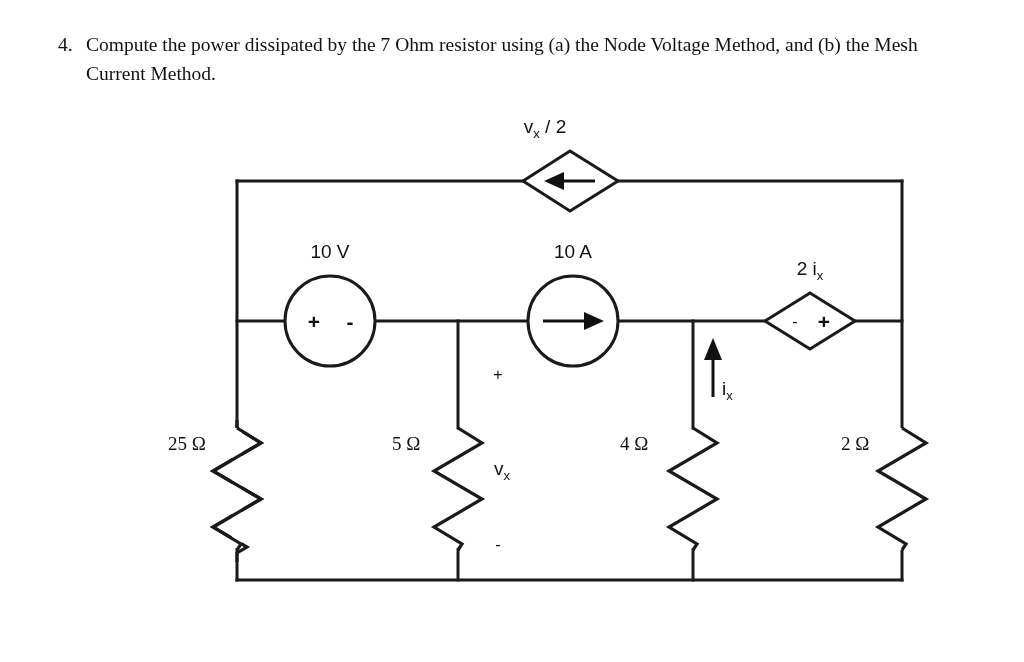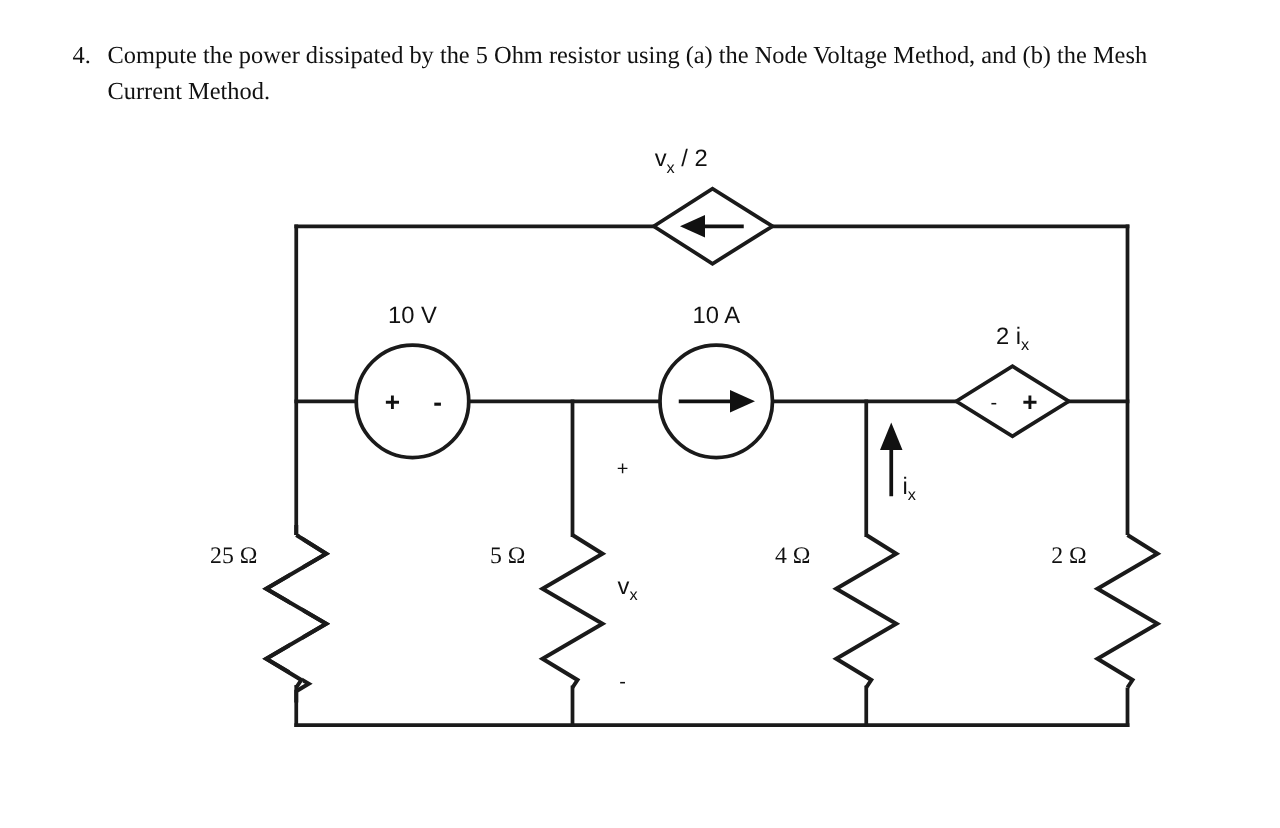--- a/index.html
+++ b/index.html
@@ -98,21 +98,21 @@
     font-size: 16px;
   }
 </style>
 </head>
 <body>
 
 <div id="page">
 
   <div class="question">
     <div class="question-number">4.</div>
-    <div class="question-text">Compute the power dissipated by the 5 Ohm resistor using (a) the Node Voltage Method, and (b) the Mesh Current Method.</div>
+    <div class="question-text">Compute the power dissipated by the 7 Ohm resistor using (a) the Node Voltage Method, and (b) the Mesh Current Method.</div>
   </div>
 
   <div id="circuit-figure">
     <svg width="1024" height="520" viewBox="0 0 1024 520" xmlns="http://www.w3.org/2000/svg">
 
       <path class="wire" d="M 237 71 L 523 71"></path>
 
       <path class="wire" d="M 618 71 L 902 71"></path>
 
       <path class="wire" d="M 237 71 L 237 470"></path>

